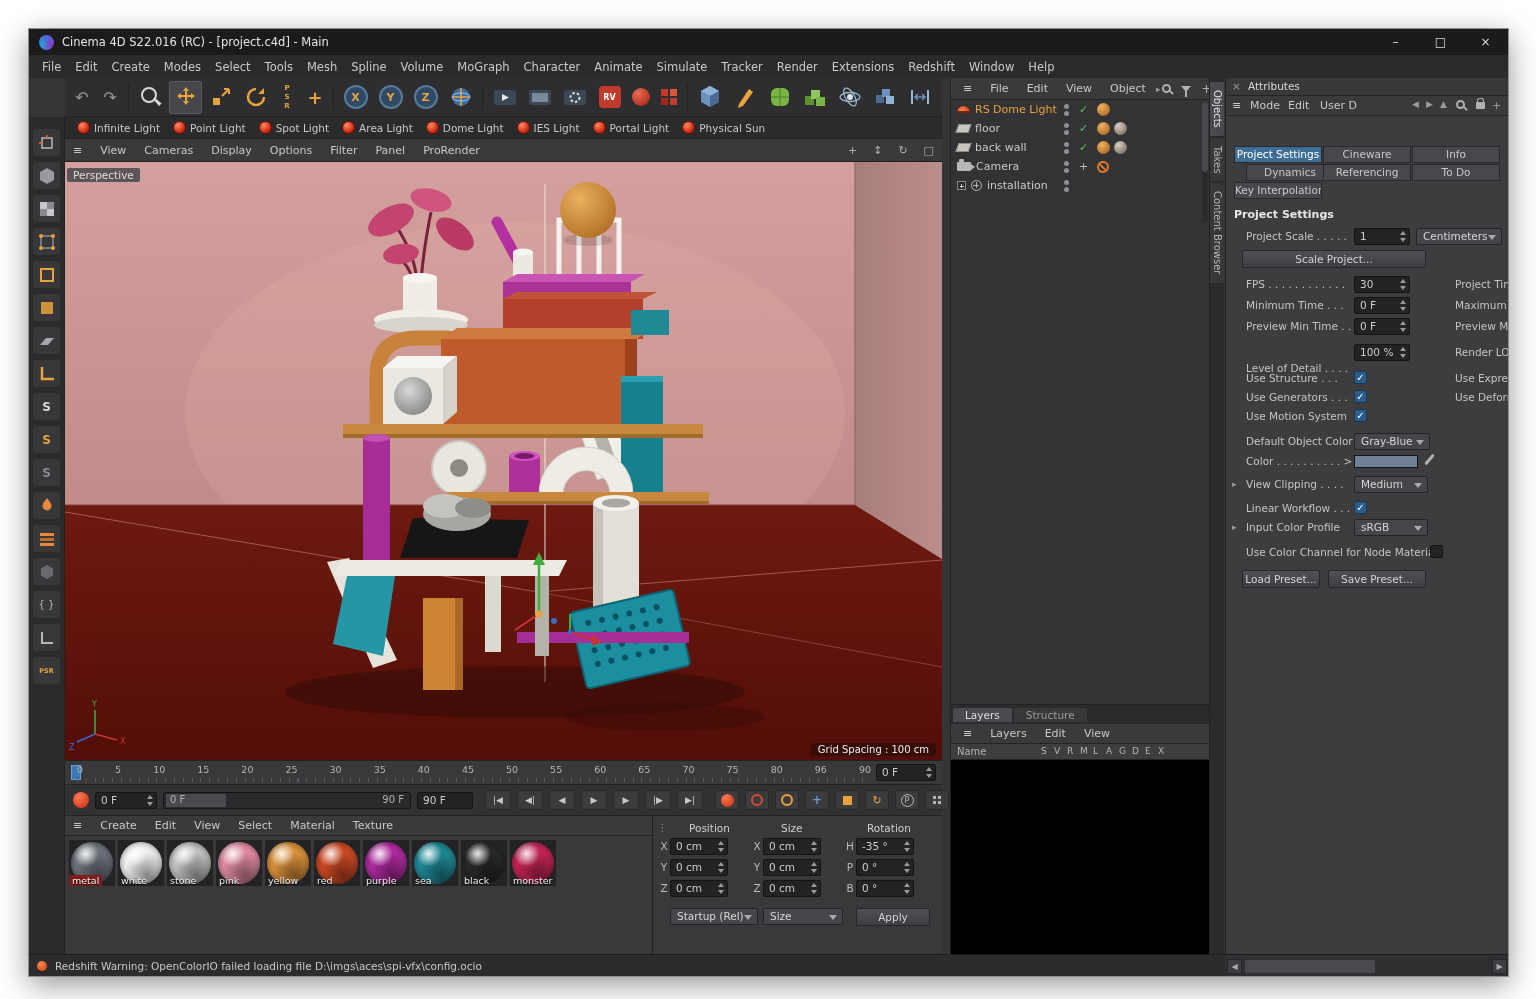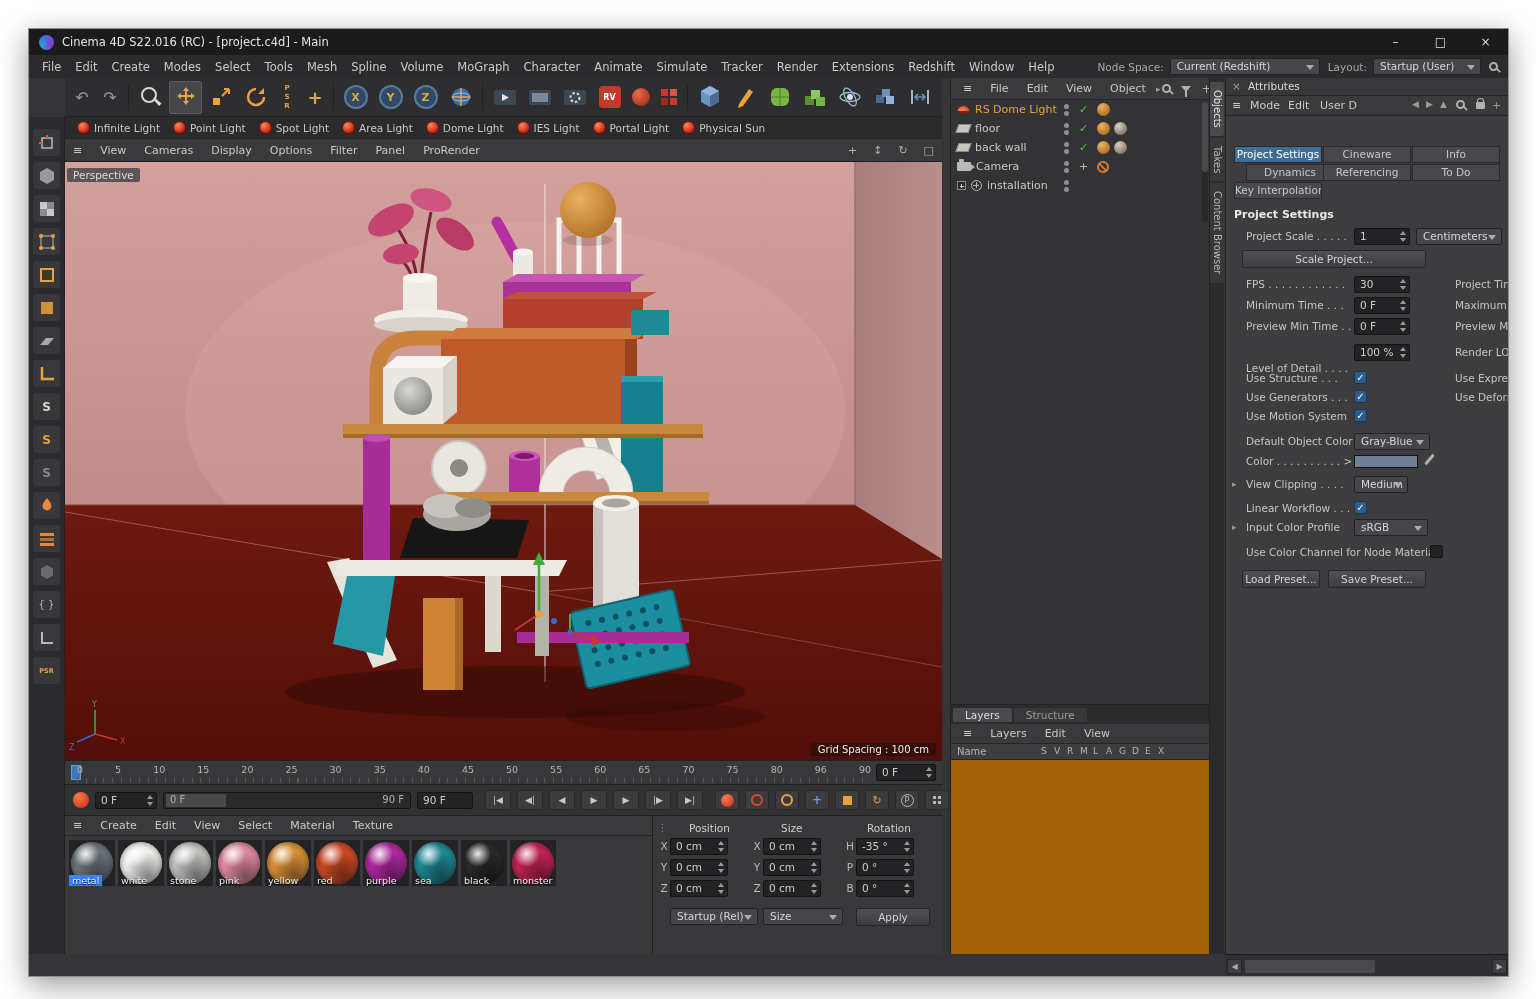--- a/index.html
+++ b/index.html
@@ -42,21 +42,21 @@
 .sp::after{content:"";border-left:3.5px solid transparent;border-right:3.5px solid transparent;border-top:4px solid #9a9a9a;margin:0 auto 1px}
 .trbtn{width:26px;height:20px;background:#3c3c3f;border:1px solid #28282a;border-radius:3px;color:#c8c8c8;font-size:9px;display:flex;align-items:center;justify-content:center;flex:0 0 auto}
 .kbtn{width:24px;height:20px;background:#3c3c3f;border:1px solid #28282a;border-radius:3px;display:flex;align-items:center;justify-content:center;flex:0 0 auto}
 .mats{left:36px;top:787px;width:588px;height:138px;background:#39393b;border-right:1px solid #222}
 .matmenu{height:20px;display:flex;align-items:center;gap:2px;color:#c8c8c8;font-size:11px;background:#3a3a3d;border-bottom:1px solid #242426}
 .matcells{display:flex;gap:3px;padding:4px 0 0 4px}
 .matcell{width:46px;height:46px;background:#232325;position:relative;flex:0 0 auto}
 .sphere{position:absolute;inset:2px;border-radius:50%}
 .shine{position:absolute;inset:0;border-radius:50%;background:radial-gradient(circle at 35% 28%,rgba(255,255,255,.9),rgba(255,255,255,0) 32%),radial-gradient(circle at 65% 80%,rgba(0,0,0,.45),rgba(0,0,0,0) 55%);box-shadow:inset 0 0 6px rgba(0,0,0,.5)}
 .matname{position:absolute;left:0;bottom:0;color:#f0f0f0;font-size:9.5px;padding:0 3px;text-shadow:0 1px 1px #000}
-.matname.sel{background:#3b82f6}
+.matname.sel{background:#7f1d1d}
 .coords{left:624px;top:787px;width:289px;height:138px;background:#39393b;color:#c8c8c8;font-size:10.5px}
 .chead{position:absolute;top:6px;font-size:10.5px;color:#cfcfcf}
 .caxis{position:absolute;width:10px;text-align:center;color:#bbb}
 .cfield{position:absolute;width:58px}
 .btn{background:linear-gradient(#505054,#3e3e42);border:1px solid #26262a;border-radius:2px;color:#d2d2d2;font-size:10.5px;text-align:center;height:18px;line-height:16px}
 .om{left:921px;top:49px;width:259px;height:876px;background:#333335;border-left:1px solid #222;overflow:hidden}
 .ommenu{height:22px;background:#3a3a3d;border-bottom:1px solid #242426;display:flex;align-items:center;gap:2px;color:#c8c8c8;font-size:11px;padding-left:4px}
 .omrow{height:19px;display:flex;align-items:center;font-size:11px;color:#c8c8c8;position:relative;padding-left:6px;gap:5px}
 .gcheck{color:#5ec45e;font-size:11px;font-weight:bold}
 .vd{display:flex;flex-direction:column;gap:2px}
@@ -130,27 +130,20 @@
     <span class="mitem">MoGraph</span>
     <span class="mitem">Character</span>
     <span class="mitem">Animate</span>
     <span class="mitem">Simulate</span>
     <span class="mitem">Tracker</span>
     <span class="mitem">Render</span>
     <span class="mitem">Extensions</span>
     <span class="mitem">Redshift</span>
     <span class="mitem">Window</span>
     <span class="mitem">Help</span>
-    <span style="margin-left:auto" class="f">
-      <span style="color:#a8a8a8;font-size:10.5px">Node Space:</span>
-      <span class="ddl" style="width:150px;margin:0 8px 0 6px">Current (Redshift)</span>
-      <span style="color:#a8a8a8;font-size:10.5px">Layout:</span>
-      <span class="ddl" style="width:108px;margin:0 8px 0 6px">Startup (User)</span>
-      <span class="mag" style="margin-right:10px"></span>
-    </span>
   </div>
 
   <div class="a toolbar">
     <span class="tbtn sm">
         <span class="g">↶</span>
       </span>
     <span class="tbtn sm">
         <span class="g">↷</span>
       </span>
     <span class="tsep"></span>
@@ -829,21 +822,21 @@
       <span>installation</span>
       <span style="position:absolute;left:113px" class="vd">
           <i></i>
           <i></i>
         </span>
     </div>
     <span class="scrollv">
         <i></i>
       </span>
 
-    <div style="position:absolute;left:0;top:626px;width:100%;height:250px;background:#a16207;border-top:1px solid #222">
+    <div style="position:absolute;left:0;top:626px;width:100%;height:250px;background:#000000;border-top:1px solid #222">
       <div class="f" style="height:19px;background:#2b2b2d;gap:2px;padding-left:2px">
         <span style="background:#4a4a4e;color:#ddd;font-size:10.5px;padding:1px 12px;border-radius:2px 2px 0 0">Layers</span>
         <span style="background:#38383a;color:#9a9a9a;font-size:10.5px;padding:1px 12px;border-radius:2px 2px 0 0">Structure</span>
       </div>
       <div class="f" style="height:20px;background:#3a3a3d;border-bottom:1px solid #242426;gap:2px;color:#c8c8c8;font-size:11px;padding-left:4px">
         <span class="vpm">≡</span>
         <span class="vpm">Layers</span>
         <span class="vpm">Edit</span>
         <span class="vpm">View</span>
       </div>
@@ -918,32 +911,36 @@
     <span class="arlabel" style="top:313px">Use Deform</span>
     <span class="alabel" style="top:332px">Use Motion System</span>
     <span class="chk" style="left:128px;top:331px"><span>✓</span></span>
     <span class="alabel" style="top:357px">Default Object Color</span>
     <span class="ddl" style="position:absolute;left:128px;top:355px;width:76px">Gray-Blue</span>
     <span class="alabel" style="top:377px">Color . . . . . . . . . . &gt;</span>
     <span style="position: absolute; left: 128px; top: 377px; width: 64px; height: 13px; border: 1px solid rgb(20, 20, 22); background: rgb(110, 127, 150);"></span>
     <span style="position:absolute;left:202px;top:375px;width:3px;height:13px;background:#b0b0b0;transform:rotate(40deg);border-radius:2px"></span>
     <span style="position:absolute;left:6px;top:401px;color:#9a9a9a;font-size:9px">▸</span>
     <span class="alabel" style="top:400px">View Clipping . . . .</span>
-    <span class="ddl" style="position:absolute;left:128px;top:398px;width:54px">Medium</span>
+    <span class="ddl" style="position:absolute;left:128px;top:398px;width:74px">Medium</span>
     <span class="alabel" style="top:424px">Linear Workflow . . .</span>
     <span class="chk" style="left:128px;top:423px"><span>✓</span></span>
     <span style="position:absolute;left:6px;top:444px;color:#9a9a9a;font-size:9px">▸</span>
     <span class="alabel" style="top:443px">Input Color Profile</span>
     <span class="ddl" style="position:absolute;left:128px;top:441px;width:74px">sRGB</span>
     <span class="alabel" style="top:468px">Use Color Channel for Node Material</span>
     <span class="chk off" style="left:204px;top:467px"><span>✓</span></span>
     <span class="btn" style="position:absolute;left:16px;top:492px;width:78px">Load Preset...</span>
     <span class="btn" style="position:absolute;left:102px;top:492px;width:98px">Save Preset...</span>
   </div>
 
+  <div class="a statusbar">
+    <span class="sdot"></span>
+    <span>Redshift Warning: OpenColorIO failed loading file D:\imgs\aces\spi-vfx\config.ocio</span>
+  </div>
 
   <div class="a hscroll">
     <span class="harrow" style="left:2px">◀</span>
     <span class="harrow" style="right:2px">▶</span>
     <span style="position:absolute;left:20px;top:5px;width:130px;height:13px;background:#4a4a4e;border-radius:2px"></span>
   </div>
 
 </div>
 
 </body></html>

